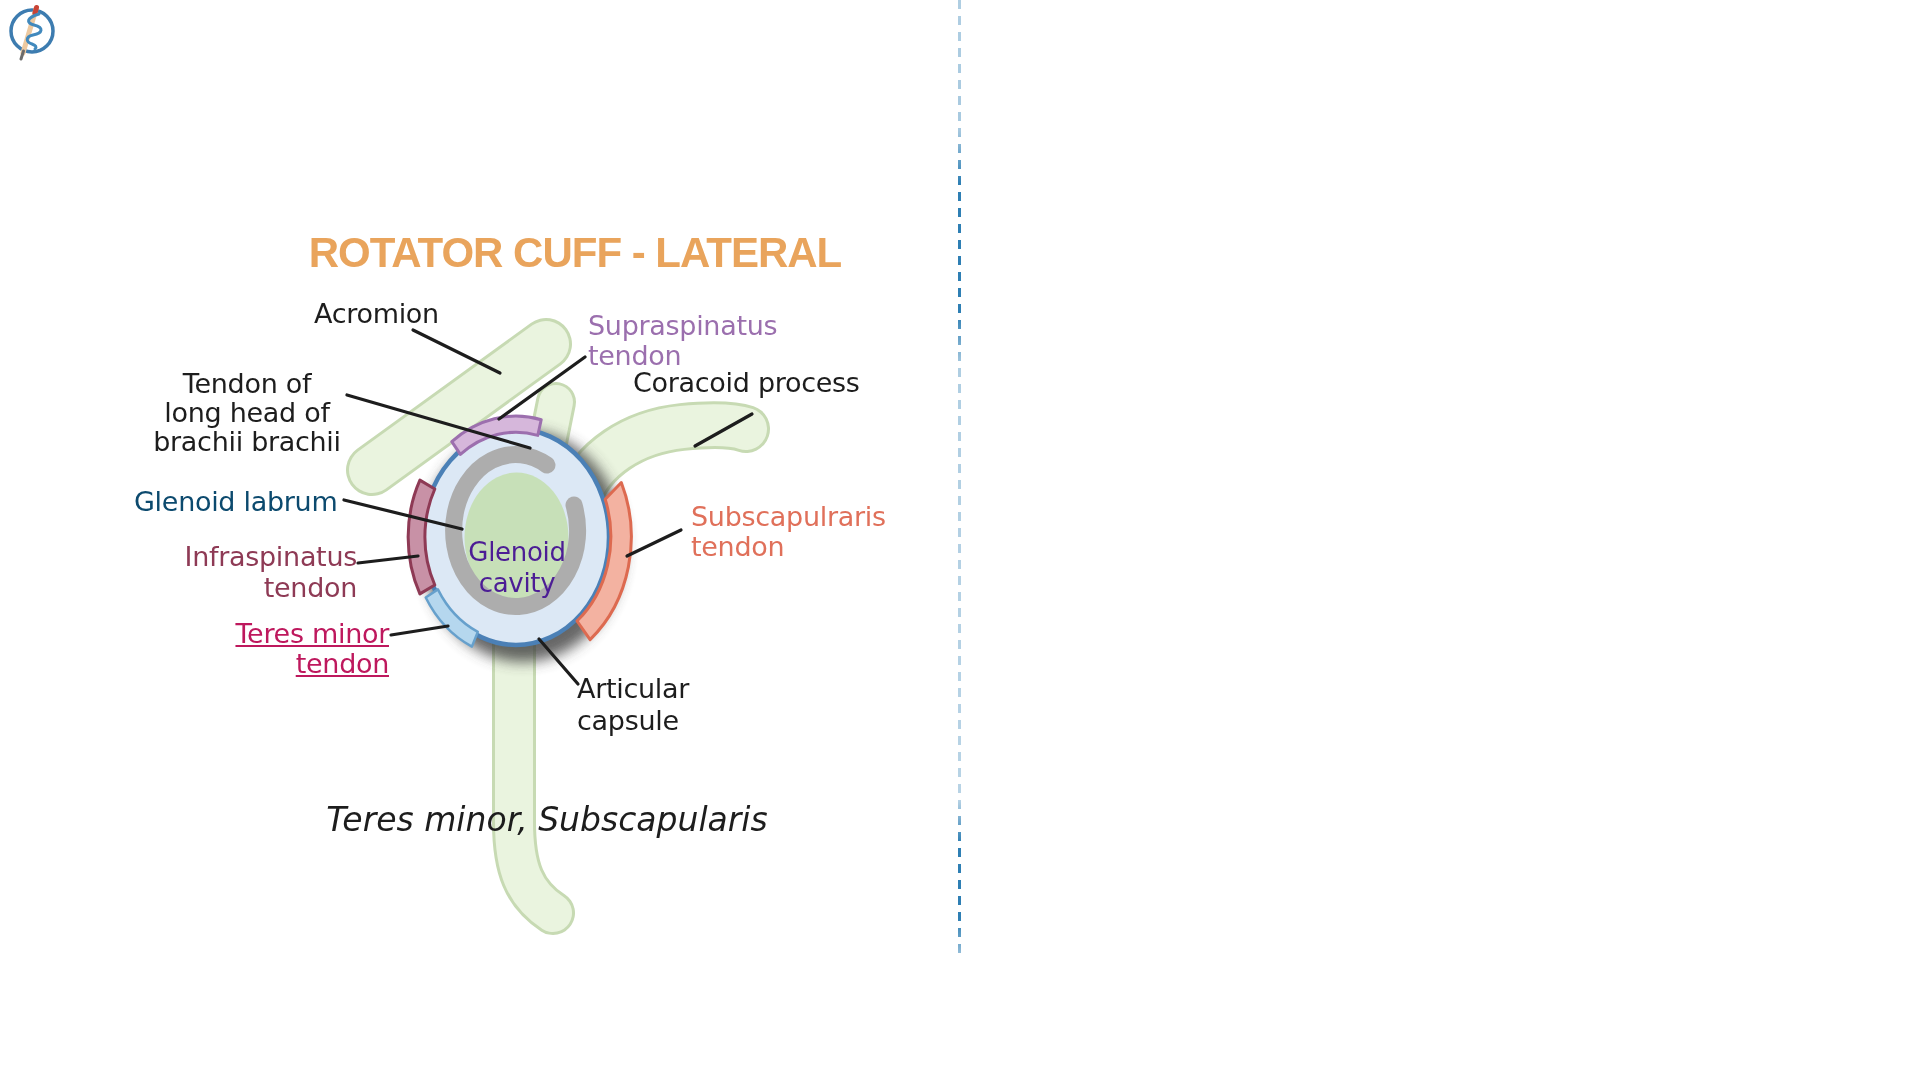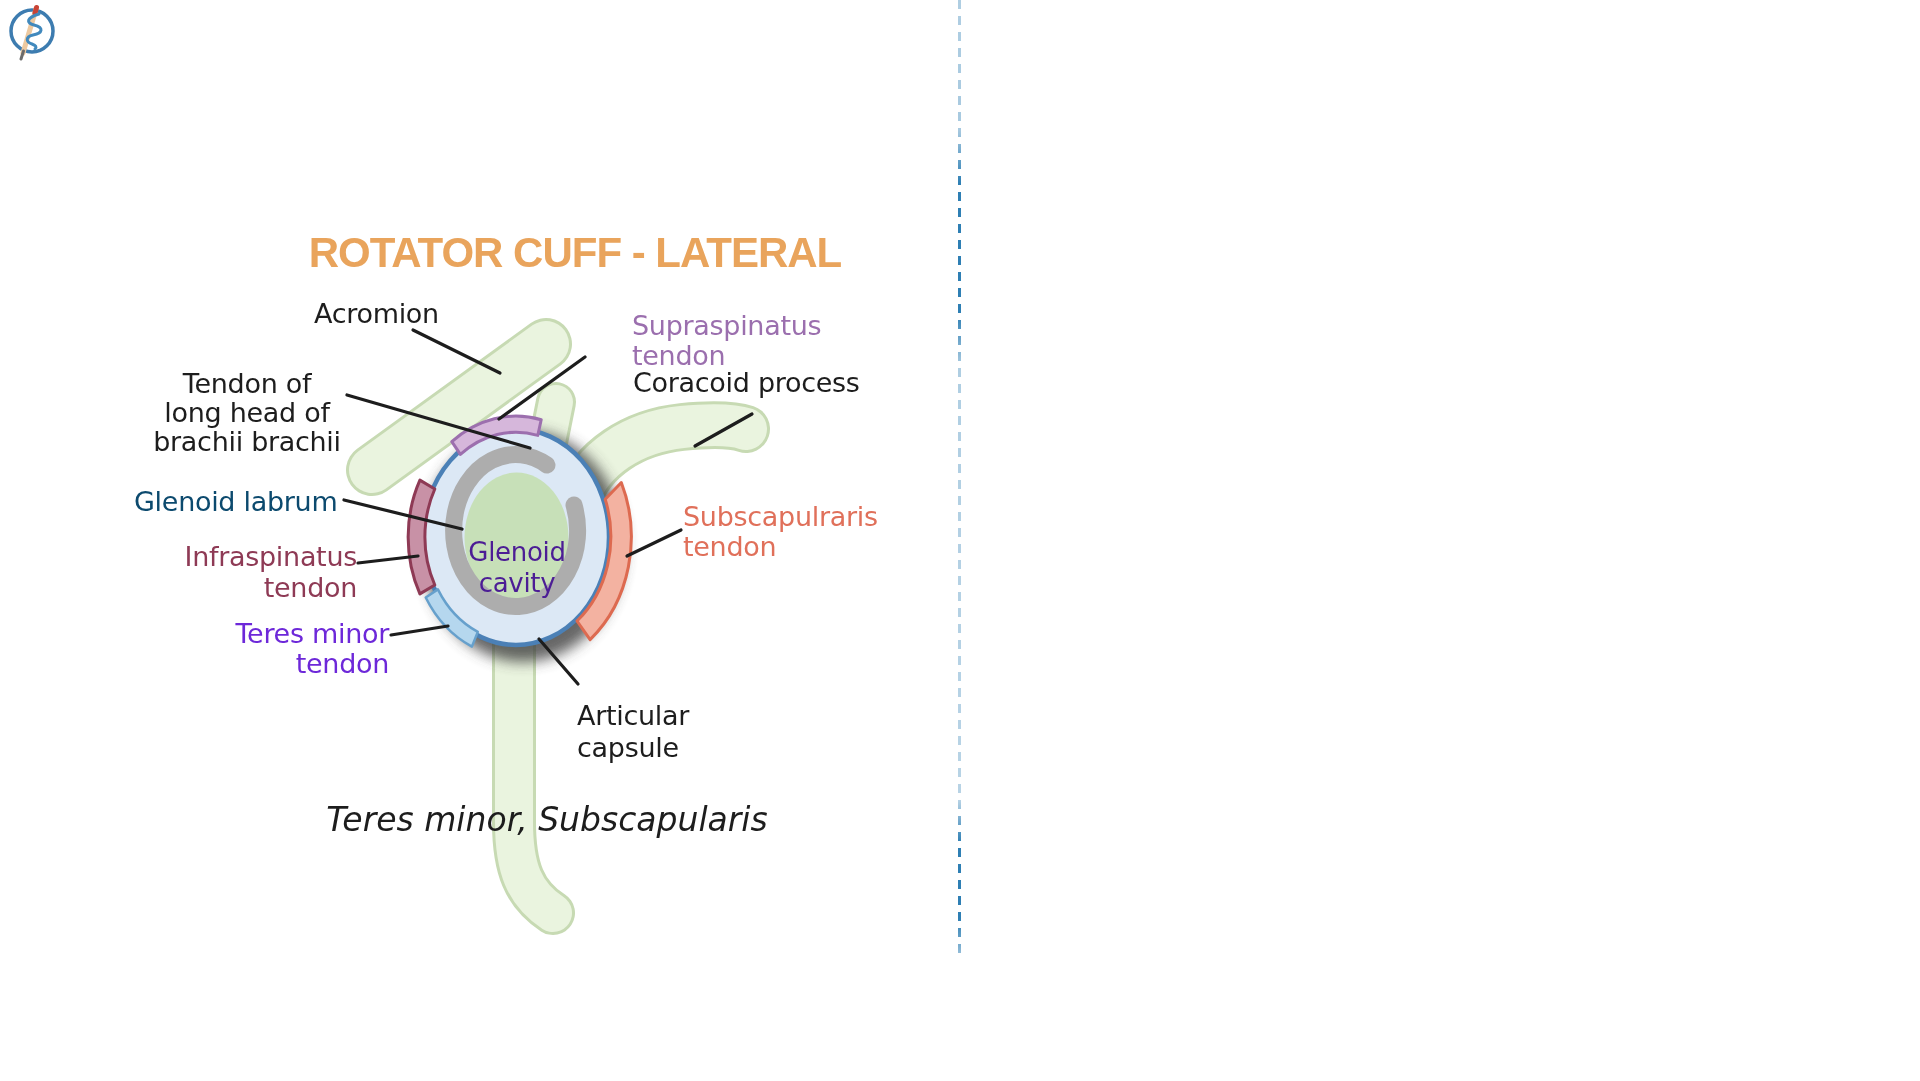--- a/index.html
+++ b/index.html
@@ -6,21 +6,21 @@
   #canvas{position:relative;width:1920px;height:958px;background:#fff;overflow:hidden;
           font-family:"DejaVu Sans",sans-serif;color:#1d1d1d;}
   .abs{position:absolute;}
   
   .title{left:275px;top:229px;width:600px;text-align:center;
          font-family:"Liberation Sans",sans-serif;font-weight:bold;
          font-size:42px;letter-spacing:-1px;white-space:nowrap;}
   
   .lbl{font-size:27px;letter-spacing:-0.3px;line-height:1.1;white-space:nowrap;}
   .lbl-acromion{left:314px;top:299px;}
-  .lbl-supraspinatus{left:588px;top:311px;margin-left:44px;}
+  .lbl-supraspinatus{left:588px;top:311px;}
   .lbl-longhead{left:146px;top:370px;width:202px;text-align:center;line-height:1.07;}
   .lbl-coracoid{left:633px;top:368px;}
   .lbl-glenoid-labrum{left:134px;top:487px;}
   .lbl-infraspinatus{left:158px;top:541px;width:199px;text-align:right;line-height:1.15;}
   .lbl-subscapularis{left:683px;top:502px;line-height:1.12;}
   .lbl-teres{left:220px;top:619px;width:169px;text-align:right;line-height:1.12;}
   .lbl-articular{left:577px;top:673px;line-height:1.2;}
   .lbl-cavity{left:437px;top:513px;width:160px;text-align:center;font-size:26px;line-height:1.2;}
   .mnemonic{left:247px;top:799px;width:600px;text-align:center;font-style:italic;
             font-size:33px;line-height:1.26;}
@@ -110,31 +110,31 @@
 
   <div class="abs lbl lbl-coracoid" style="color: rgb(29, 29, 29);">Coracoid process</div>
 
   <div class="abs lbl lbl-glenoid-labrum" style="color: #0c4a6e;">Glenoid labrum</div>
 
   <div class="abs lbl lbl-infraspinatus" style="color: rgb(142, 58, 85);">
     <div>Infraspinatus</div>
     <div>tendon</div>
   </div>
 
-  <div class="abs lbl lbl-subscapularis" style="color: rgb(224, 112, 90);">
+  <div class="abs lbl lbl-subscapularis" style="color: rgb(224, 112, 90); margin-left: 8px;">
     <div>Subscapulraris</div>
     <div>tendon</div>
   </div>
 
-  <div class="abs lbl lbl-teres" style="color: #6d28d9;">
+  <div class="abs lbl lbl-teres" style="color: #be185d; text-decoration: underline;">
     <div>Teres minor</div>
     <div>tendon</div>
   </div>
 
-  <div class="abs lbl lbl-articular" style="color: rgb(29, 29, 29); margin-top: 27px;">
+  <div class="abs lbl lbl-articular" style="color: rgb(29, 29, 29);">
     <div>Articular</div>
     <div>capsule</div>
   </div>
 
   <div class="abs lbl lbl-cavity" style="color: #4c1d95; margin-top: 24px;">
     <div>Glenoid</div>
     <div>cavity</div>
   </div>
 
   <div class="abs mnemonic" style="color: rgb(29, 29, 29);">

